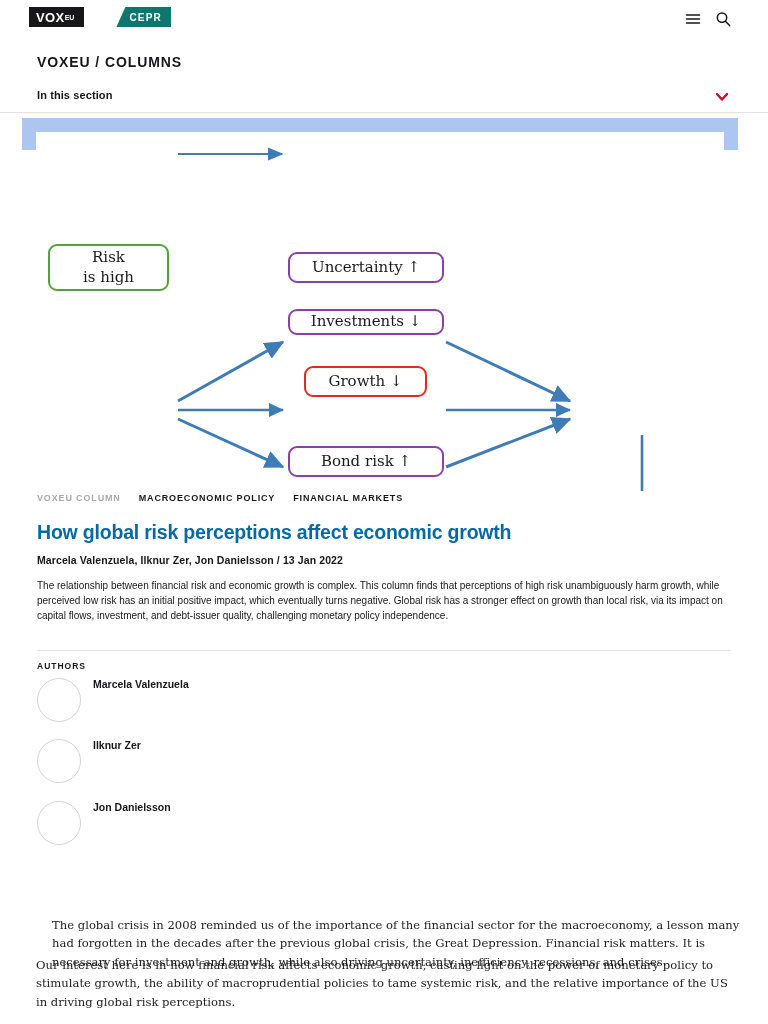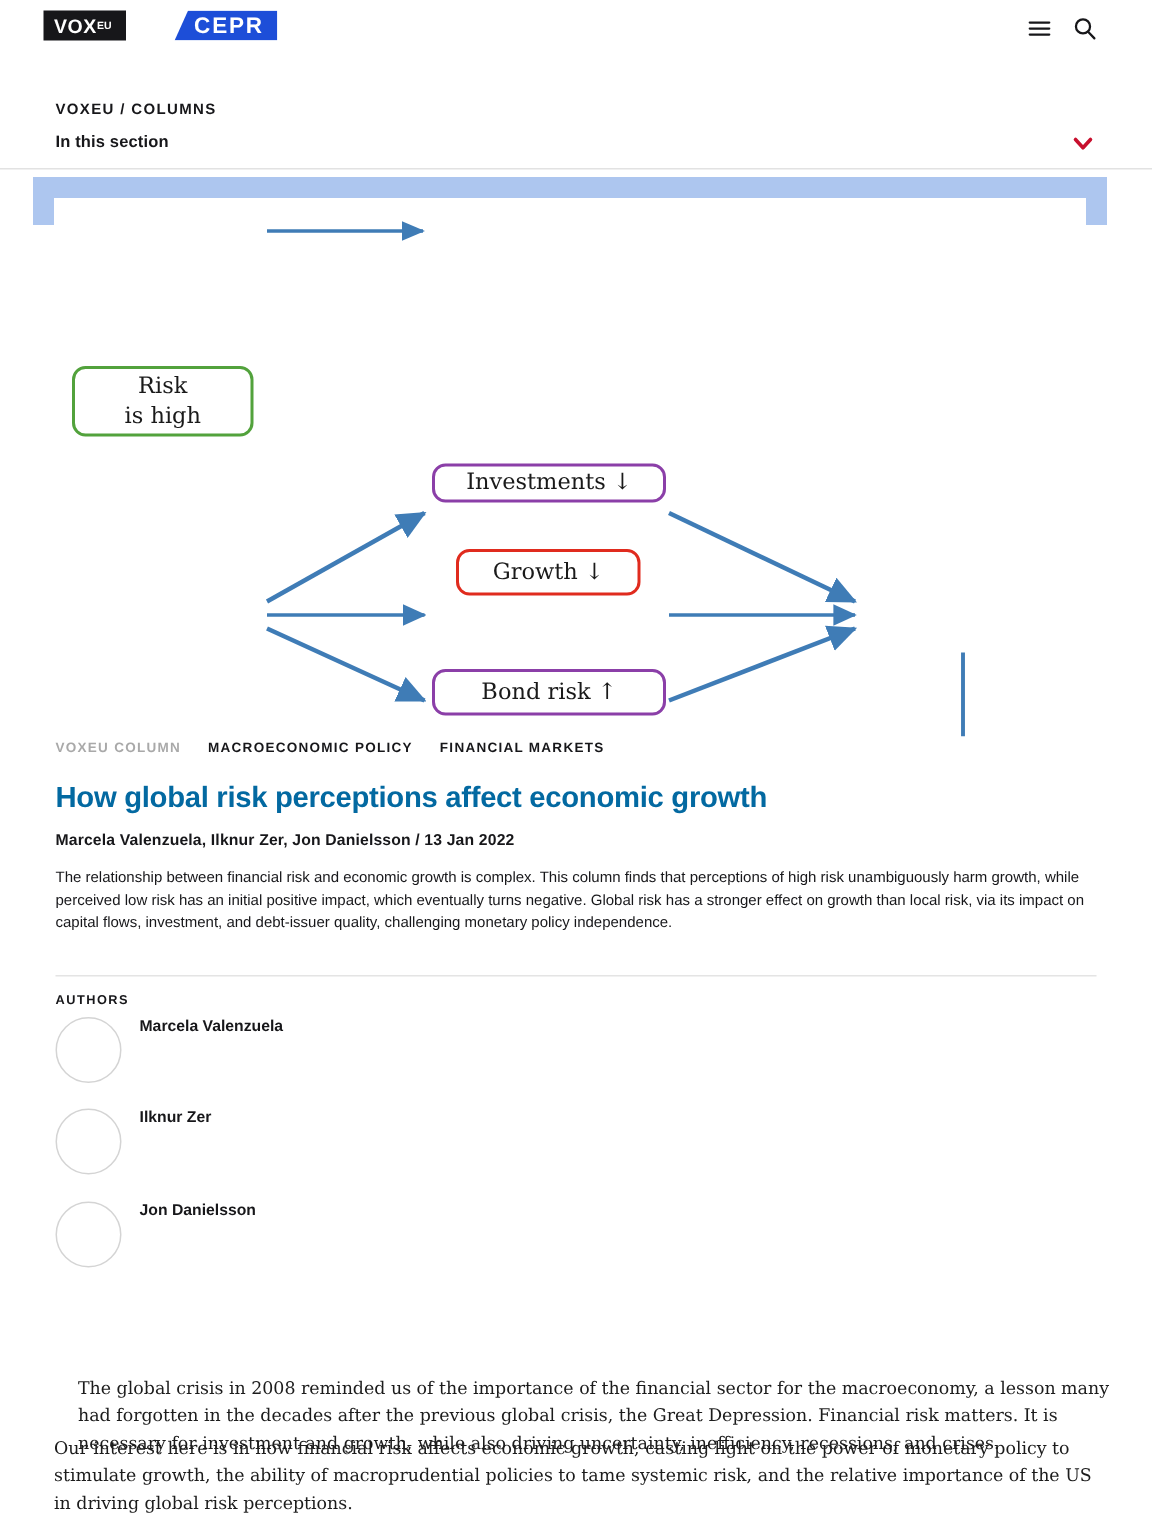--- a/index.html
+++ b/index.html
@@ -21,37 +21,37 @@
     height: 20px; display: flex; align-items: stretch; gap: 41px;
   }
   .logo-vox {
     background: #17171a; color: #ffffff;
     font-weight: 700; font-size: 13px; letter-spacing: .4px;
     padding: 0 10px 0 7px; display: flex; align-items: center;
     position: relative; z-index: 2;
   }
   .logo-vox sup { font-size: 7px; vertical-align: super; letter-spacing: 0; }
   .logo-cepr {
-    background: #1d4ed8; color: #ffffff;
-    font-weight: 700; font-size: 15px; letter-spacing: 1.2px;
+    background: #0f766e; color: #ffffff;
+    font-weight: 700; font-size: 10px; letter-spacing: 1.2px;
     padding: 0 9px 0 13px; display: flex; align-items: center;
     margin-left: -9px;
     clip-path: polygon(9px 0, 100% 0, 100% 100%, 0 100%);
   }
   .header-icons {
     position: absolute; right: 37px; top: 11px;
     display: flex; gap: 14px; align-items: center;
   }
   .icon-btn { width: 16px; height: 16px; display: block; cursor: pointer; }
   .icon-btn svg { display: block; }
 
   
   .breadcrumb {
-    position: absolute; left: 37px; top: 68px;
-    font-size: 10px; font-weight: 700; letter-spacing: .9px;
+    position: absolute; left: 37px; top: 54px;
+    font-size: 14px; font-weight: 700; letter-spacing: .9px;
     color: #17171a;
   }
 
   
   .section-bar {
     position: absolute; left: 0; top: 84px; width: 768px; height: 29px;
     border-bottom: 1px solid #e2e2e2;
   }
   .section-bar .label {
     position: absolute; left: 37px; top: 5px;
@@ -221,20 +221,23 @@
       <line x1="446" y1="354" x2="570" y2="306" stroke="#3f7cb6" stroke-width="3" marker-end="url(#ah2)"></line>
 
       <line x1="642" y1="322" x2="642" y2="392" stroke="#3f7cb6" stroke-width="2.6"></line>
     </svg>
 
     <div class="node green" style="left:48px;  top:131px; width:121px; height:47px;">
       <span>Risk</span>
       <span>is high</span>
     </div>
 
+    <div class="node purple" style="left:288px; top:139px; width:156px; height:31px;">
+      <span>Uncertainty ↑</span>
+    </div>
 
     <div class="node purple" style="left:288px; top:196px; width:156px; height:26px;">
       <span>Investments ↓</span>
     </div>
 
     <div class="node red" style="left:304px; top:253px; width:123px; height:31px;">
       <span>Growth ↓</span>
     </div>
 
     <div class="node purple" style="left:288px; top:333px; width:156px; height:31px;">

